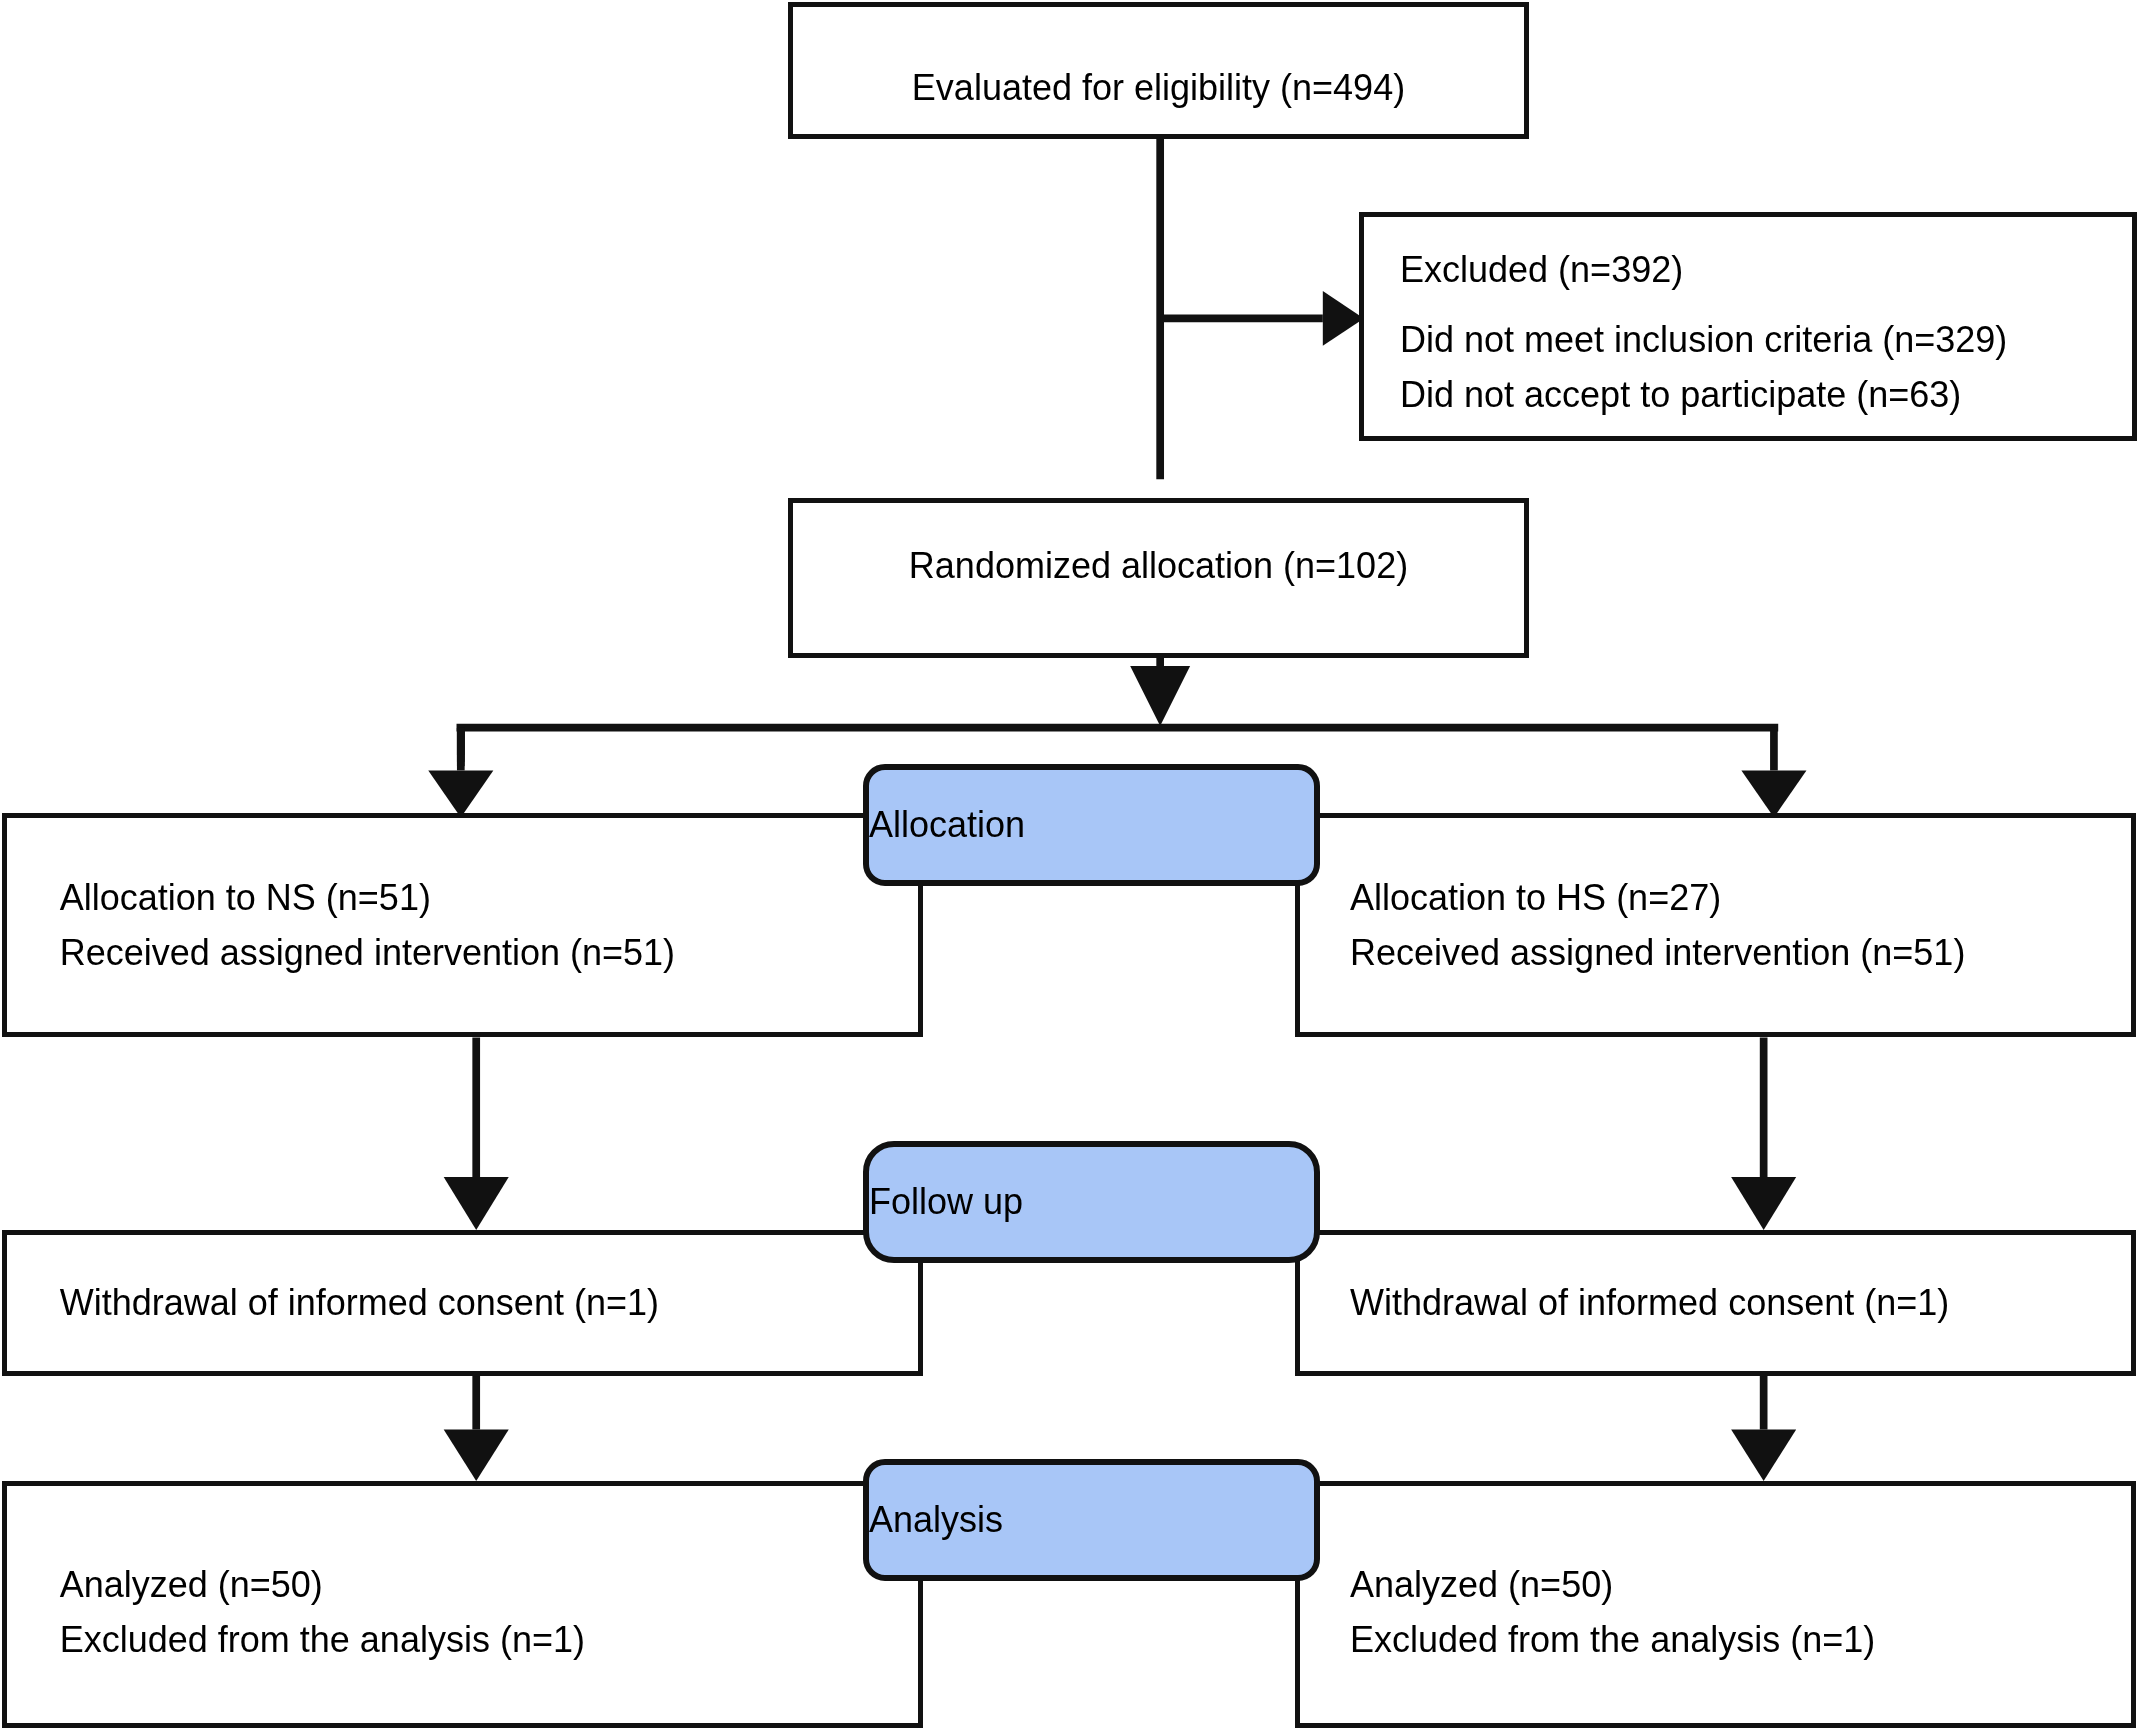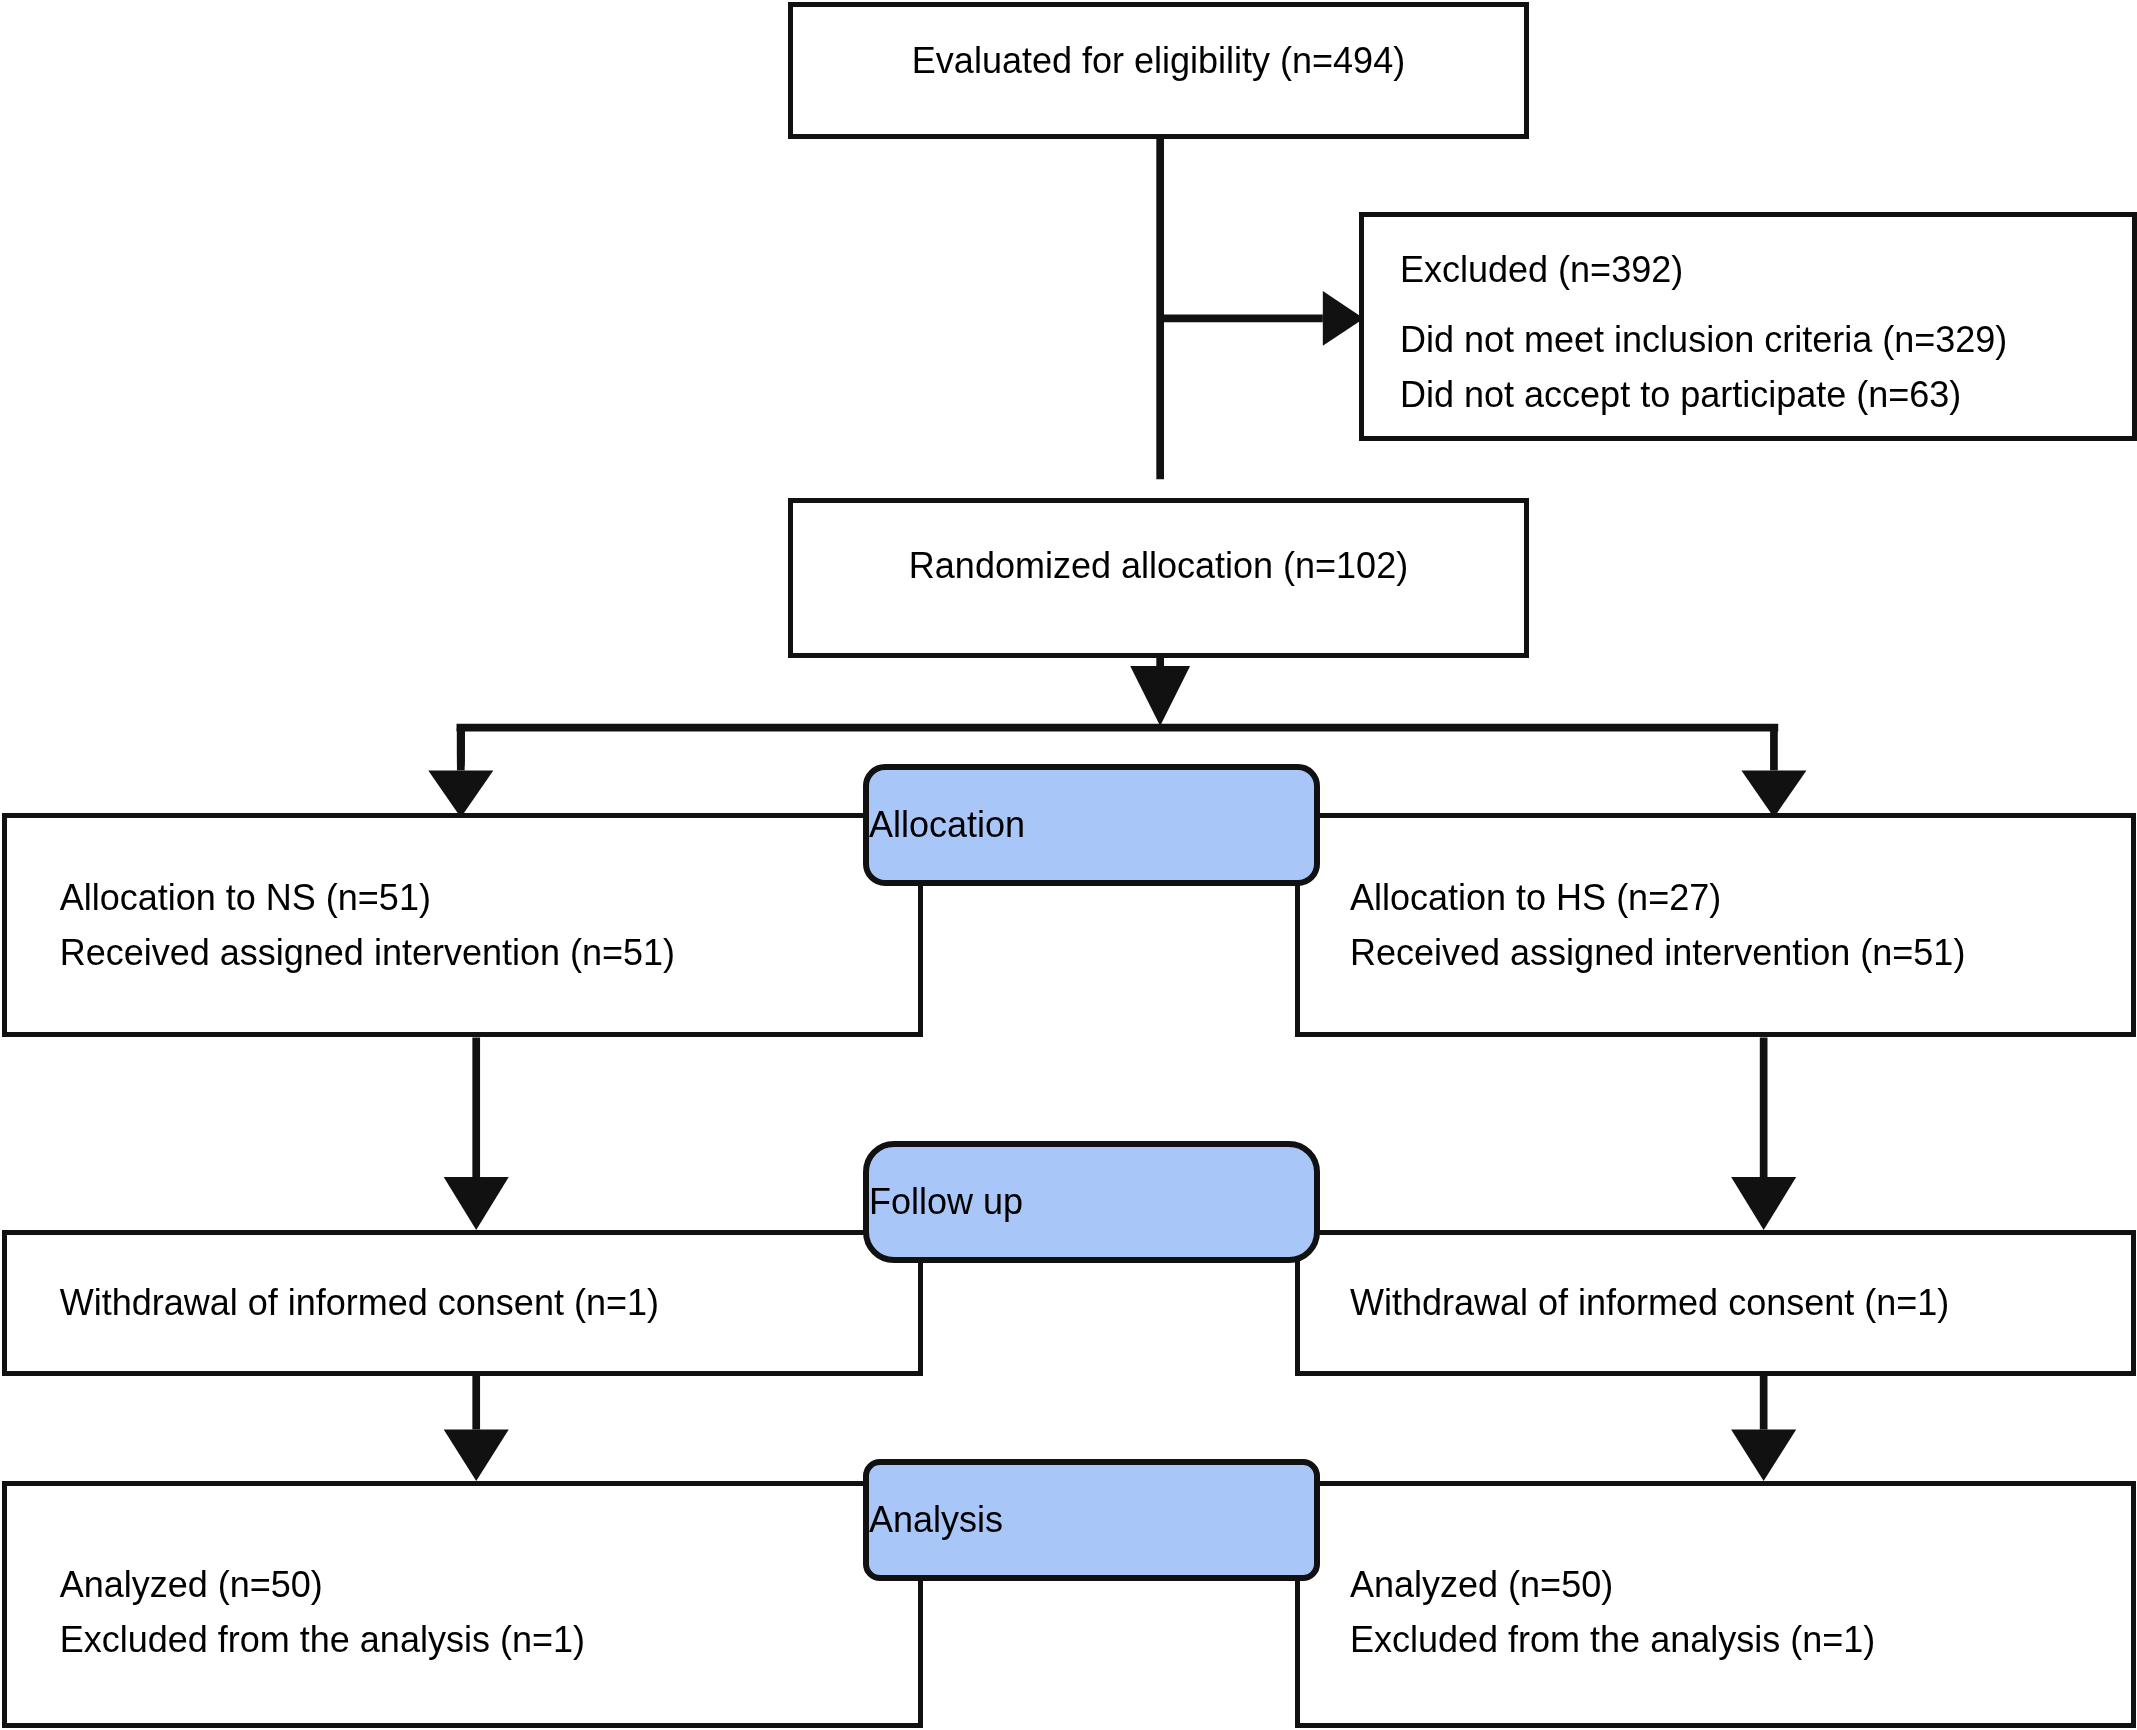--- a/index.html
+++ b/index.html
@@ -92,21 +92,21 @@
     <polygon points="2022,1375 2098,1375 2060,1437" fill="#111111"></polygon>
 
     <line x1="556" y1="1607" x2="556" y2="1670" stroke="#111111" stroke-width="9"></line>
     <polygon points="518,1670 594,1670 556,1730" fill="#111111"></polygon>
 
     <line x1="2060" y1="1607" x2="2060" y2="1670" stroke="#111111" stroke-width="9"></line>
     <polygon points="2022,1670 2098,1670 2060,1730" fill="#111111"></polygon>
   </svg>
 
   <div class="box" style="left:788px; top:1.7px; width:741px; height:137px;">
-    <div class="box-text centered-text" style="top:27px;">Evaluated for eligibility (n=494)</div>
+    <div class="box-text centered-text" style="top:54px;">Evaluated for eligibility (n=494)</div>
   </div>
 
   <div class="box" style="left:1359px; top:212px; width:778px; height:229px;">
     <div class="box-text" style="left:36px; top:26px;">Excluded (n=392)</div>
     <div class="box-text" style="left:36px; top:96px;">Did not meet inclusion criteria (n=329)</div>
     <div class="box-text" style="left:36px; top:151px;">Did not accept to participate (n=63)</div>
   </div>
 
   <div class="box" style="left:788px; top:498px; width:741px; height:160px;">
     <div class="box-text centered-text" style="top:36px;">Randomized allocation (n=102)</div>
@@ -141,18 +141,18 @@
   </div>
 
   <div class="stage" style="left:863px; top:764px; width:457px; height:122px;">
     <span class="stage-label">Allocation</span>
   </div>
 
   <div class="stage" style="left:863px; top:1141px; width:457px; height:122px;border-radius:31px;">
     <span class="stage-label">Follow up</span>
   </div>
 
-  <div class="stage" style="left:863px; top:1459px; width:457px; height:122px;border-radius:17px;">
+  <div class="stage" style="left:863px; top:1459px; width:457px; height:122px;">
     <span class="stage-label">Analysis</span>
   </div>
 
 </div>
 
 
 </body></html>

